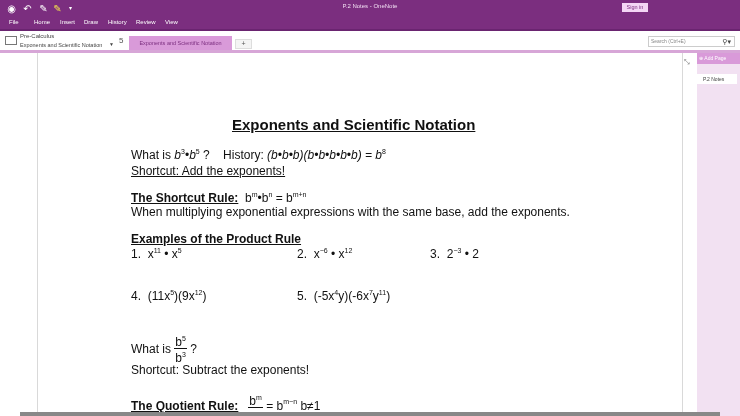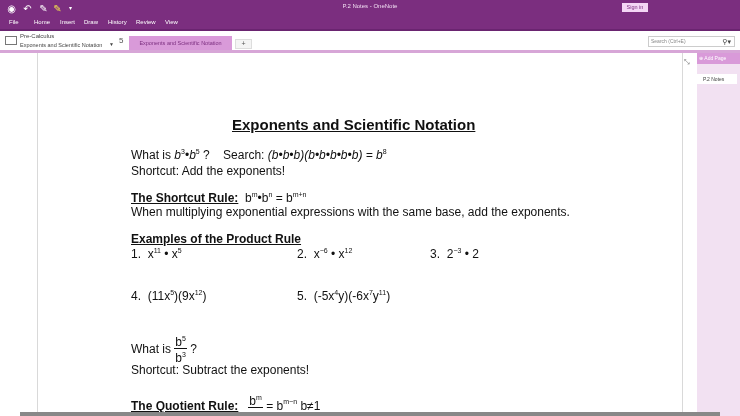--- a/index.html
+++ b/index.html
@@ -92,23 +92,23 @@
 <div class="add-page">
   <span>⊕ </span><span>Add Page</span>
 </div>
 <div class="page-item">P.2 Notes</div>
 
 <div class="page">
   <div class="t title">Exponents and Scientific Notation</div>
 
   <div class="t" style="left:131px; top:148px;">
     <span>What is </span><span class="math">b</span><sup>3</sup><span>•</span><span class="math">b</span><sup>5</sup><span> ?</span>
-    &nbsp;&nbsp;&nbsp;<span>Search: </span><span class="math">(b•b•b)(b•b•b•b•b) = b</span><sup>8</sup>
+    &nbsp;&nbsp;&nbsp;<span>History: </span><span class="math">(b•b•b)(b•b•b•b•b) = b</span><sup>8</sup>
   </div>
-  <div class="t" style="left:131px; top:164px;">Shortcut: Add the exponents!</div>
+  <div class="t" style="left:131px; top:164px;text-decoration:underline;">Shortcut: Add the exponents!</div>
 
   <div class="t" style="left:131px; top:191px;">
     <span class="heading">The Shortcut Rule:</span>&nbsp;&nbsp;<span>b</span><sup>m</sup><span>•b</span><sup>n</sup><span> = b</span><sup>m+n</sup>
   </div>
   <div class="t" style="left:131px; top:205px;">When multiplying exponential expressions with the same base, add the exponents.</div>
 
   <div class="t heading" style="left:131px; top:232px;text-decoration:underline;">Examples of the Product Rule</div>
 
   <div class="t" style="left:131px; top:247px;">
     <span>1.</span>&nbsp; <span>x</span><sup>11</sup><span> • x</span><sup>5</sup>

